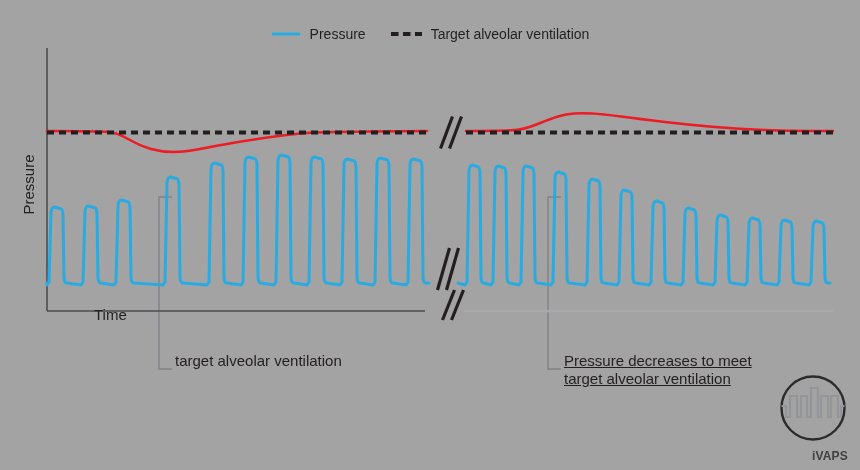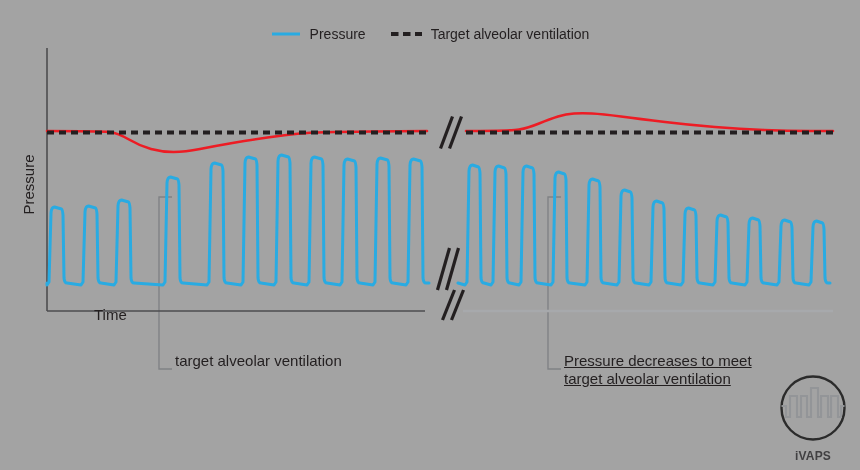--- a/index.html
+++ b/index.html
@@ -20,21 +20,21 @@
     transform:rotate(-90deg);font-size:15px;
   }
   .xlabel{position:absolute;left:46px;top:306px;font-size:15px;margin-left:48px;}
   
   #chart-svg{position:absolute;left:0;top:0;}
   
   .ann{position:absolute;top:352px;font-size:15px;line-height:18px;}
   .ann-left{left:175px;}
   .ann-right{left:564px;text-decoration:underline;}
   
-  .logo{position:absolute;left:778px;top:374px;width:70px;text-align:center;}
+  .logo{position:absolute;left:778px;top:374px;width:70px;text-align:right;}
   .logo-label{font-size:12px;font-weight:bold;color:#414042;margin-top:1px;letter-spacing:0.2px;}
 </style>
 </head>
 <body>
 
 <div class="stage">
 
   <div class="legend">
     <div class="legend-item">
       <svg width="30" height="8">

